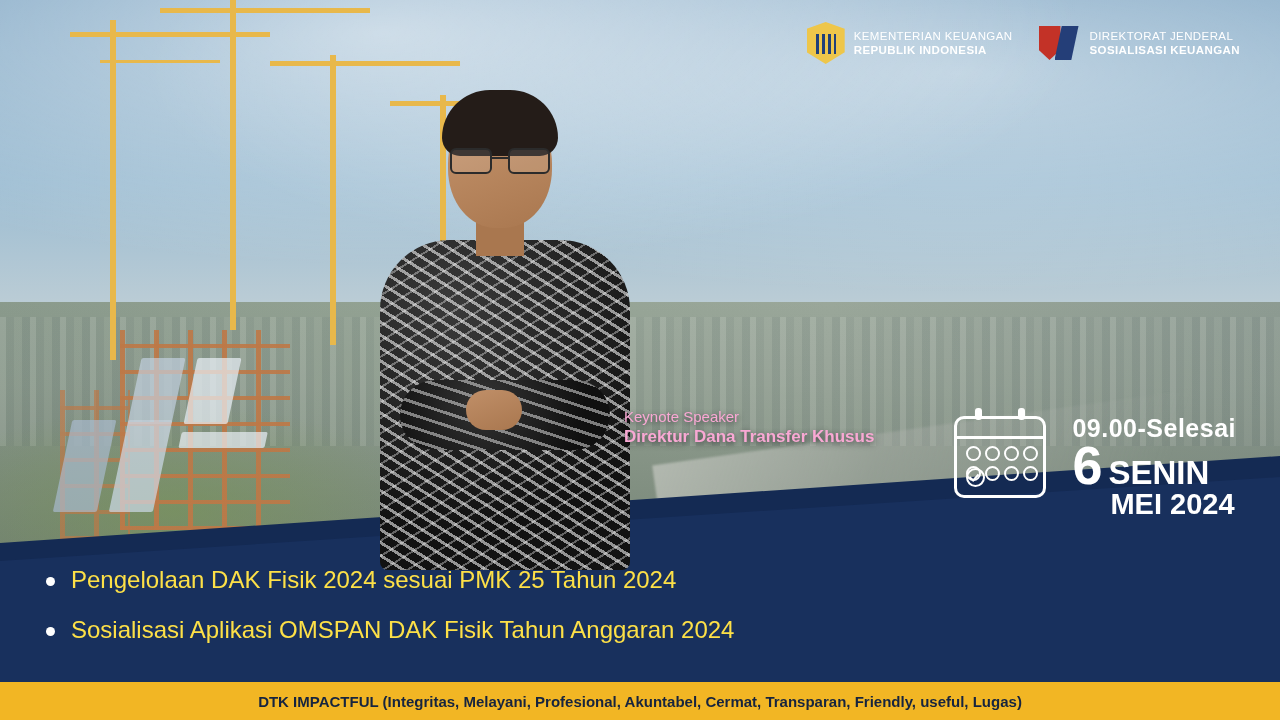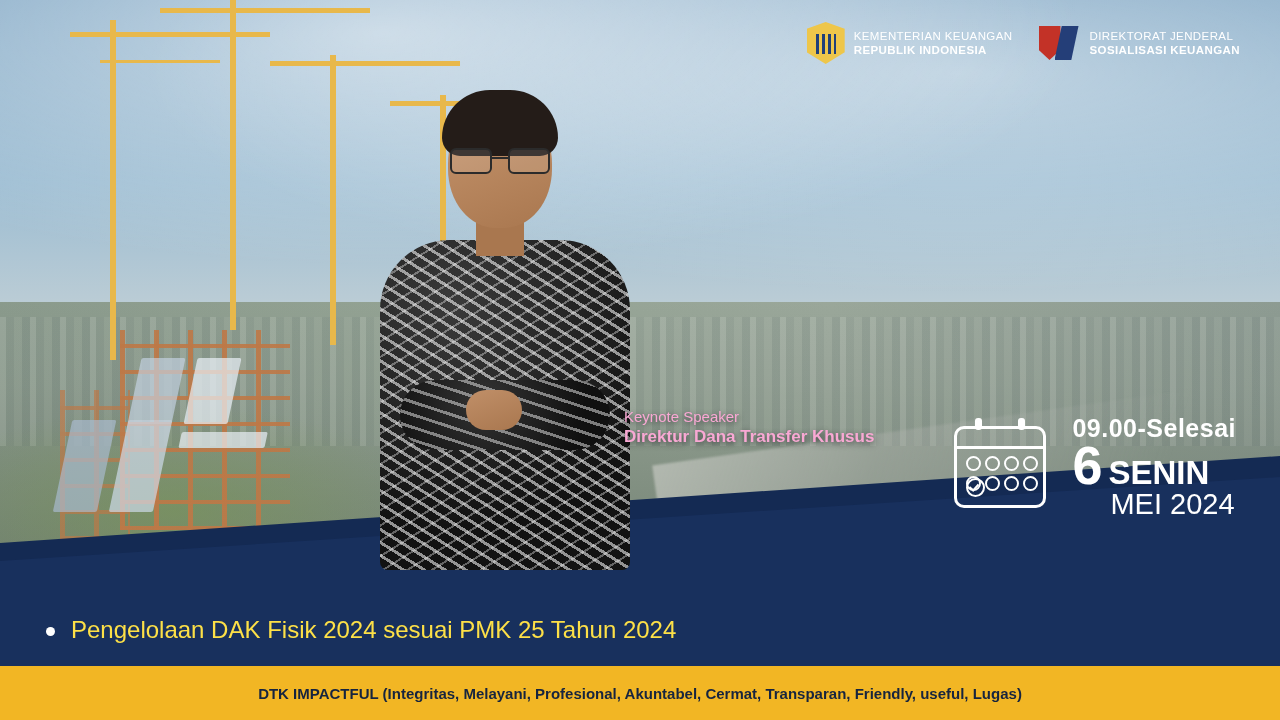--- a/index.html
+++ b/index.html
@@ -298,21 +298,21 @@
   }
   .keynote .k1 { font-size: 15px; }
   .keynote .k2 { font-size: 17px; font-weight: bold; margin-top: 2px; }
 
   
   .datewrap {
     position: absolute;
     right: 44px;
     top: 416px;
     display: flex;
-    align-items: center;
+    align-items: flex-start;
     gap: 26px;
     color: #fff;
   }
   .cal-icon {
     width: 86px; height: 76px;
     border: 3px solid #fff;
     border-radius: 10px;
     position: relative;
   }
   .cal-icon .tab {
@@ -356,21 +356,21 @@
     width: 4px; height: 7px;
     border-right: 2px solid #fff;
     border-bottom: 2px solid #fff;
     transform: rotate(42deg);
   }
   .datetext { text-align: left; line-height: 1; }
   .datetext .time { font-size: 25px; font-weight: bold; letter-spacing: .5px; }
   .datetext .row2 { display: flex; align-items: flex-end; gap: 6px; margin-top: 2px; }
   .datetext .daynum { font-size: 54px; font-weight: bold; line-height: .85; }
   .datetext .dayname { font-size: 33px; font-weight: bold; line-height: 1; }
-  .datetext .month { font-size: 29px; font-weight: normal; margin-top: 1px; margin-left: 38px; }
+  .datetext .month { font-size: 29px; font-weight: bold; margin-top: 1px; margin-left: 38px; }
 
   
   .bullets {
     position: absolute;
     left: 46px;
     bottom: 54px;
     width: 900px;
     color: #fde047;
   }
   .bullets .item {
@@ -385,21 +385,21 @@
     border-radius: 50%;
     background: #fff;
     margin-top: 11px;
     flex: 0 0 auto;
   }
 
   
   .footer {
     position: absolute;
     left: 0; bottom: 0; width: 100%;
-    height: 54px;
+    height: 38px;
     background: #f2b624;
     color: #16243f;
     font-size: 15px;
     font-weight: bold;
     display: flex;
     align-items: center;
     justify-content: center;
   }
 </style>
 </head>
@@ -510,17 +510,21 @@
       </div>
       <div class="month">MEI 2024</div>
     </div>
   </div>
 
   <div class="bullets">
     <div class="item">
       <span class="dot"></span>
       <span>Pengelolaan DAK Fisik 2024 sesuai PMK 25 Tahun 2024</span>
     </div>
+    <div class="item">
+      <span class="dot"></span>
+      <span>Sosialisasi Aplikasi OMSPAN DAK Fisik Tahun Anggaran 2024</span>
+    </div>
   </div>
 
   <div class="footer">DTK IMPACTFUL (Integritas, Melayani, Profesional, Akuntabel, Cermat, Transparan, Friendly, useful, Lugas)</div>
 
 </div>
 
 </body></html>

